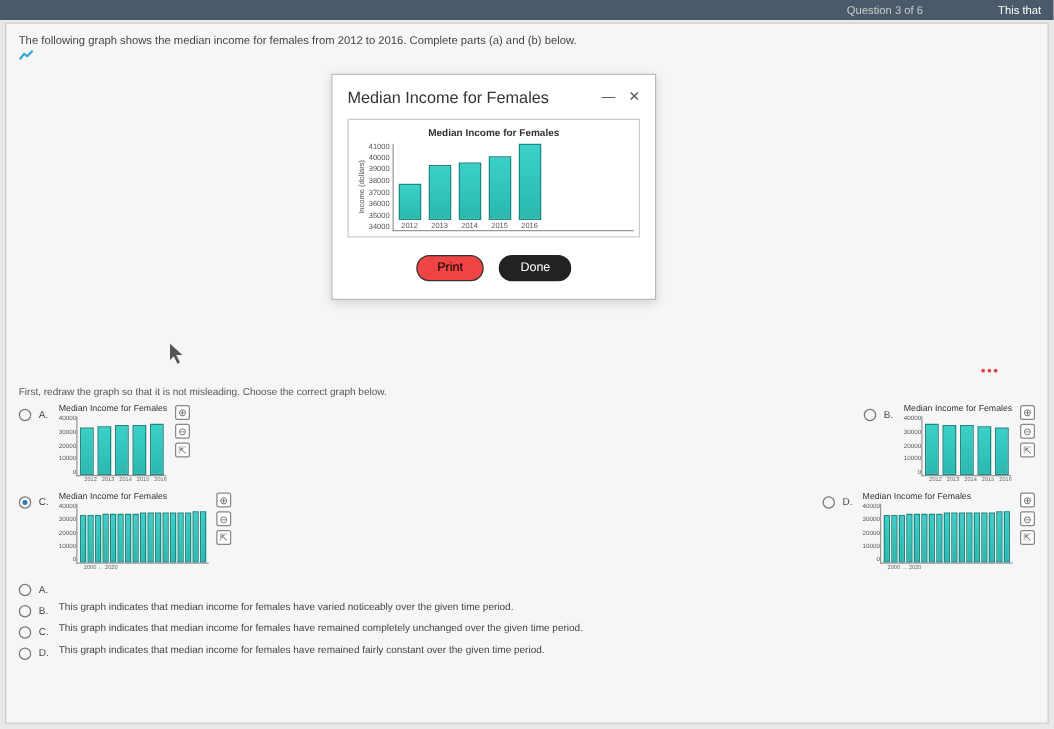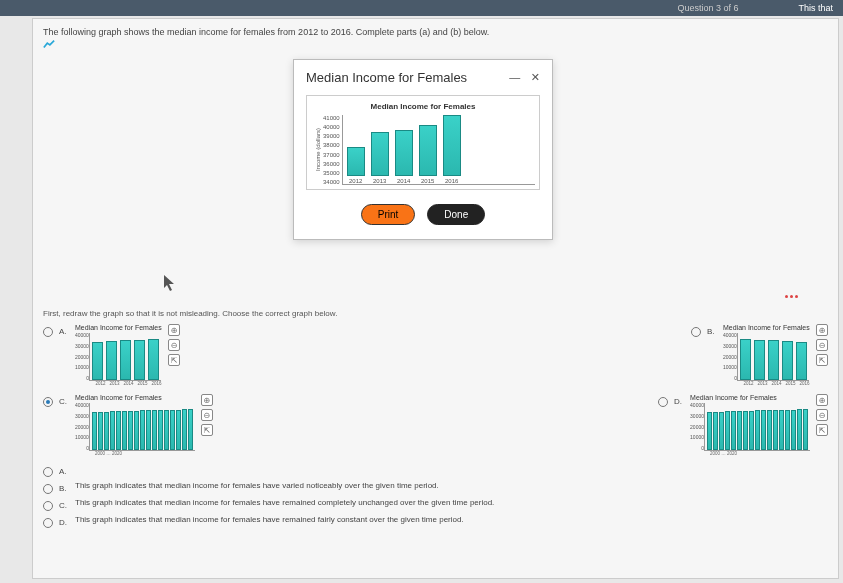--- a/index.html
+++ b/index.html
@@ -25,21 +25,20 @@
     padding: 0 10px;
     font-size: 9px;
   }
   .top-bar .q { margin-right: 60px; color:#ccc; }
   .content {
     position: absolute;
     top: 18px; left: 4px; right: 4px; bottom: 4px;
     background: #f6f6f6;
     border: 1px solid #ccc;
     padding: 8px 10px;
-    margin-left: 28px;
   }
   .intro { font-size: 9px; color:#444; line-height: 1.3; }
   .inline-icon {
     display: inline-block;
     width: 12px; height: 10px;
     vertical-align: middle;
     margin-right: 3px;
   }
   .inline-icon svg { width: 12px; height: 10px; stroke: #2aa8d8; fill:none; stroke-width:2; }
   .cursor {
@@ -117,21 +116,21 @@
   .modal-actions {
     display:flex;
     justify-content:center;
     gap: 12px;
   }
   .btn {
     font-size: 10px;
     padding: 4px 16px;
     border-radius: 14px;
     border: 1px solid #333;
-    background: #f97316;
+    background: #ef4444;
     cursor: pointer;
   }
   .btn-dark { background:#222; color:#fff; border-color:#222; }
   .lower {
     position: absolute;
     top: 290px; left: 10px; right: 10px;
   }
   .instr { font-size: 8px; color:#555; margin-bottom: 6px; }
   .options-row { display:flex; flex-wrap:wrap; }
   .opt {

